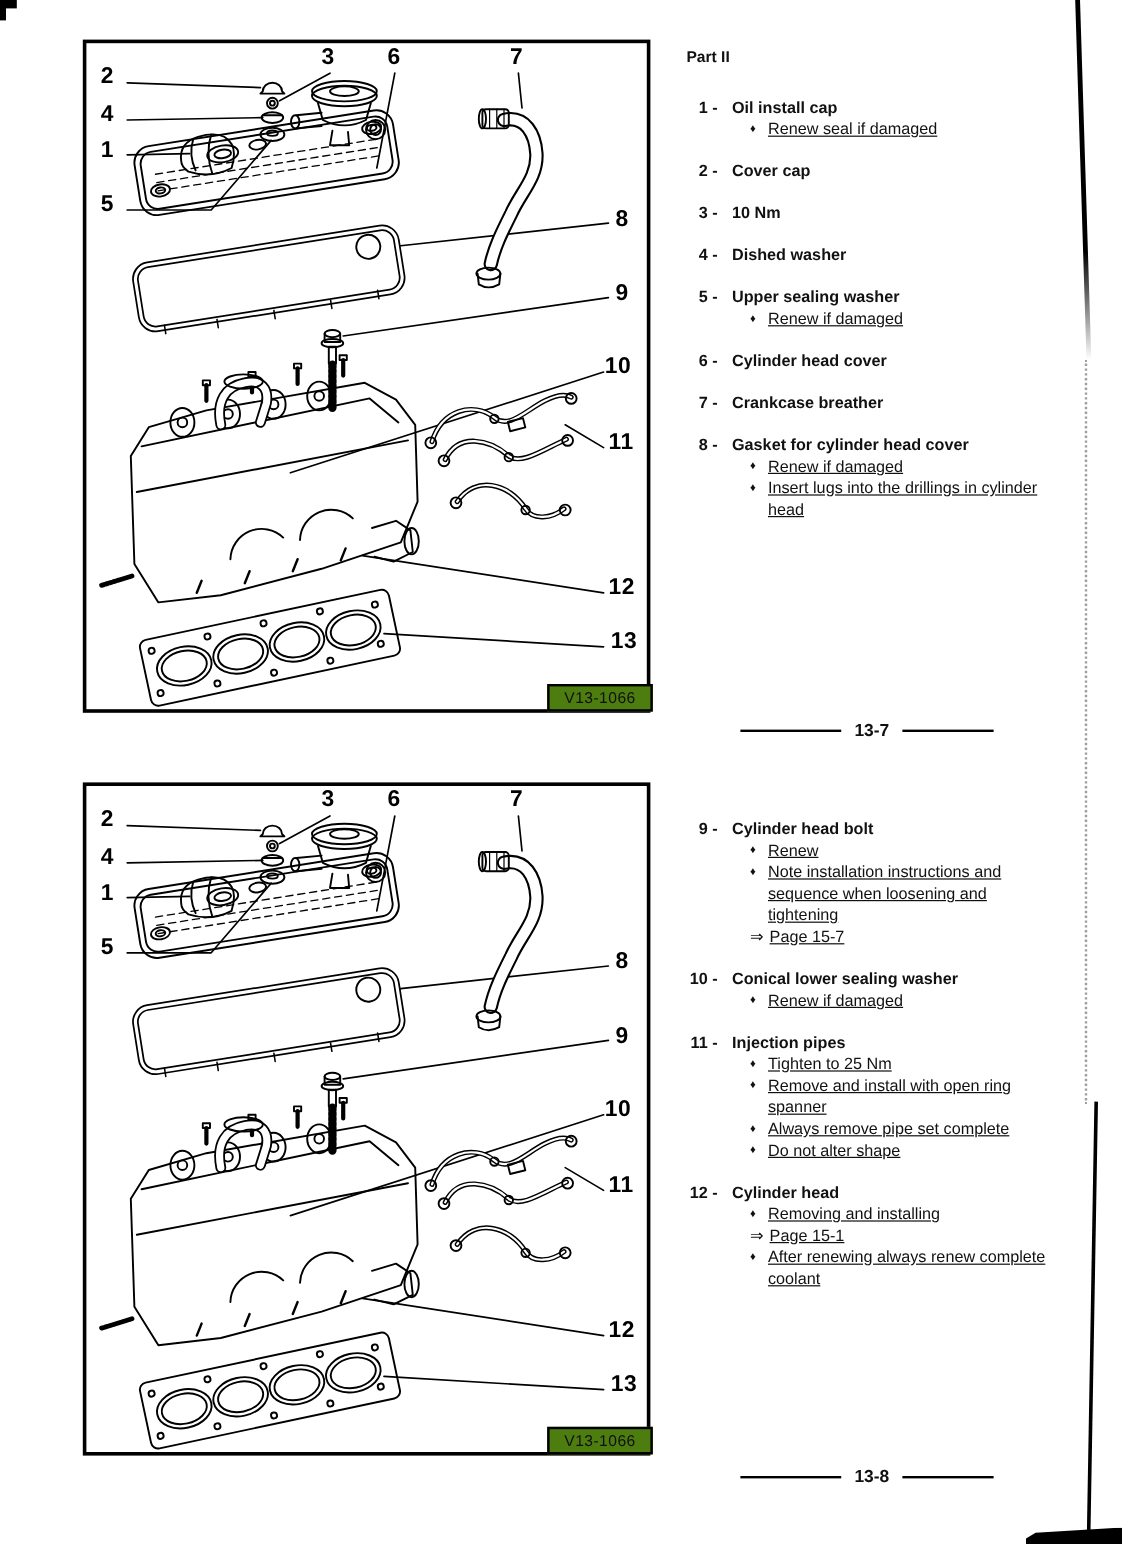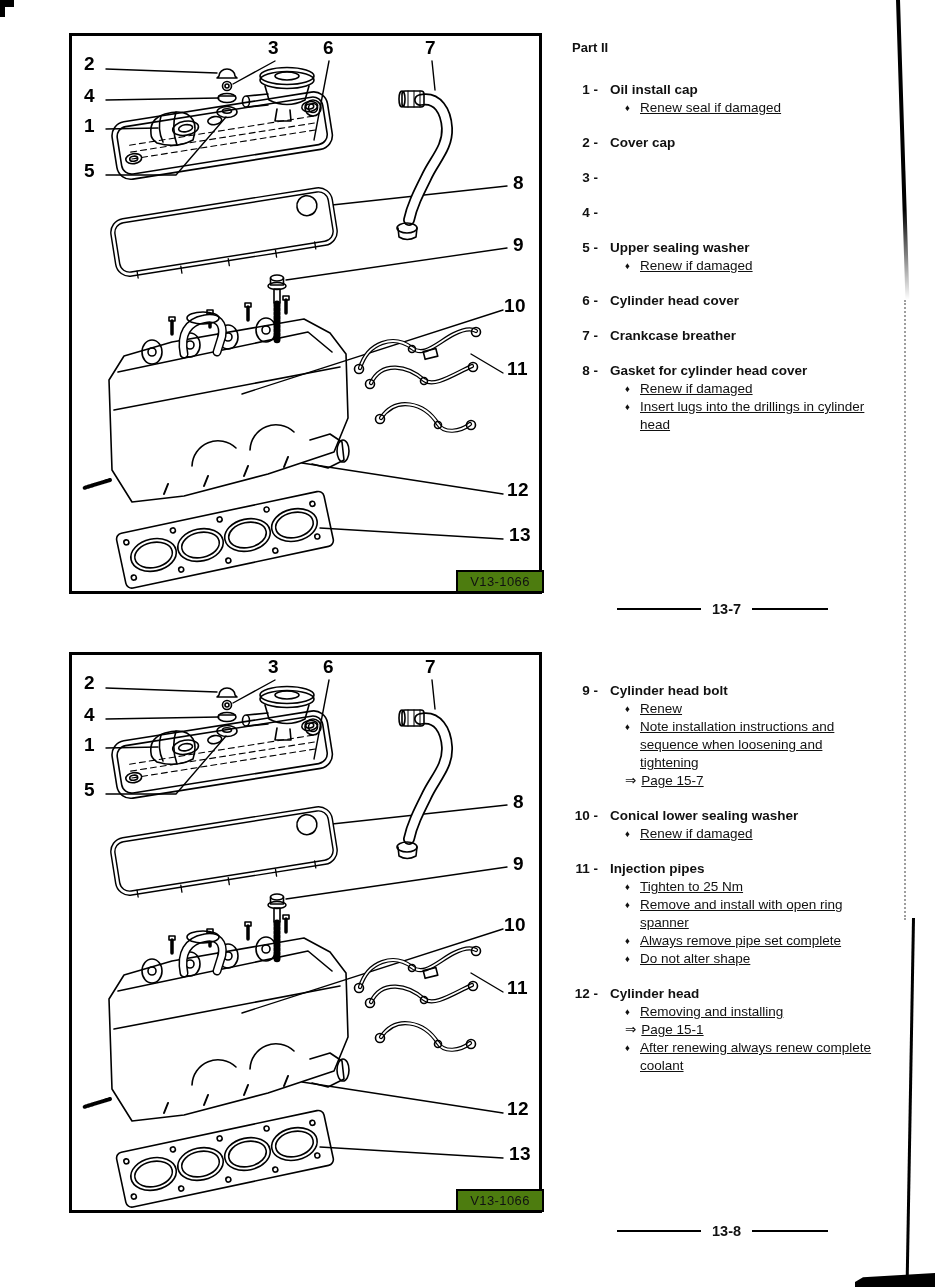--- a/index.html
+++ b/index.html
@@ -294,23 +294,29 @@
     </div>
   </div>
   <div class="part-item">
     <span class="pnum">2 -</span>
     <div class="pbody">
         <div class="ptitle">Cover cap</div>
       </div>
   </div>
   <div class="part-item">
     <span class="pnum">3 -</span>
+    <div class="pbody">
+        <div class="ptitle">10 Nm</div>
+      </div>
   </div>
   <div class="part-item">
     <span class="pnum">4 -</span>
+    <div class="pbody">
+        <div class="ptitle">Dished washer</div>
+      </div>
   </div>
   <div class="part-item">
     <span class="pnum">5 -</span>
     <div class="pbody">
       <div class="ptitle">Upper sealing washer</div>
       <div class="pline">
           <span class="pmark">♦</span>
           <span class="ptext">Renew if damaged</span>
         </div>
     </div>

